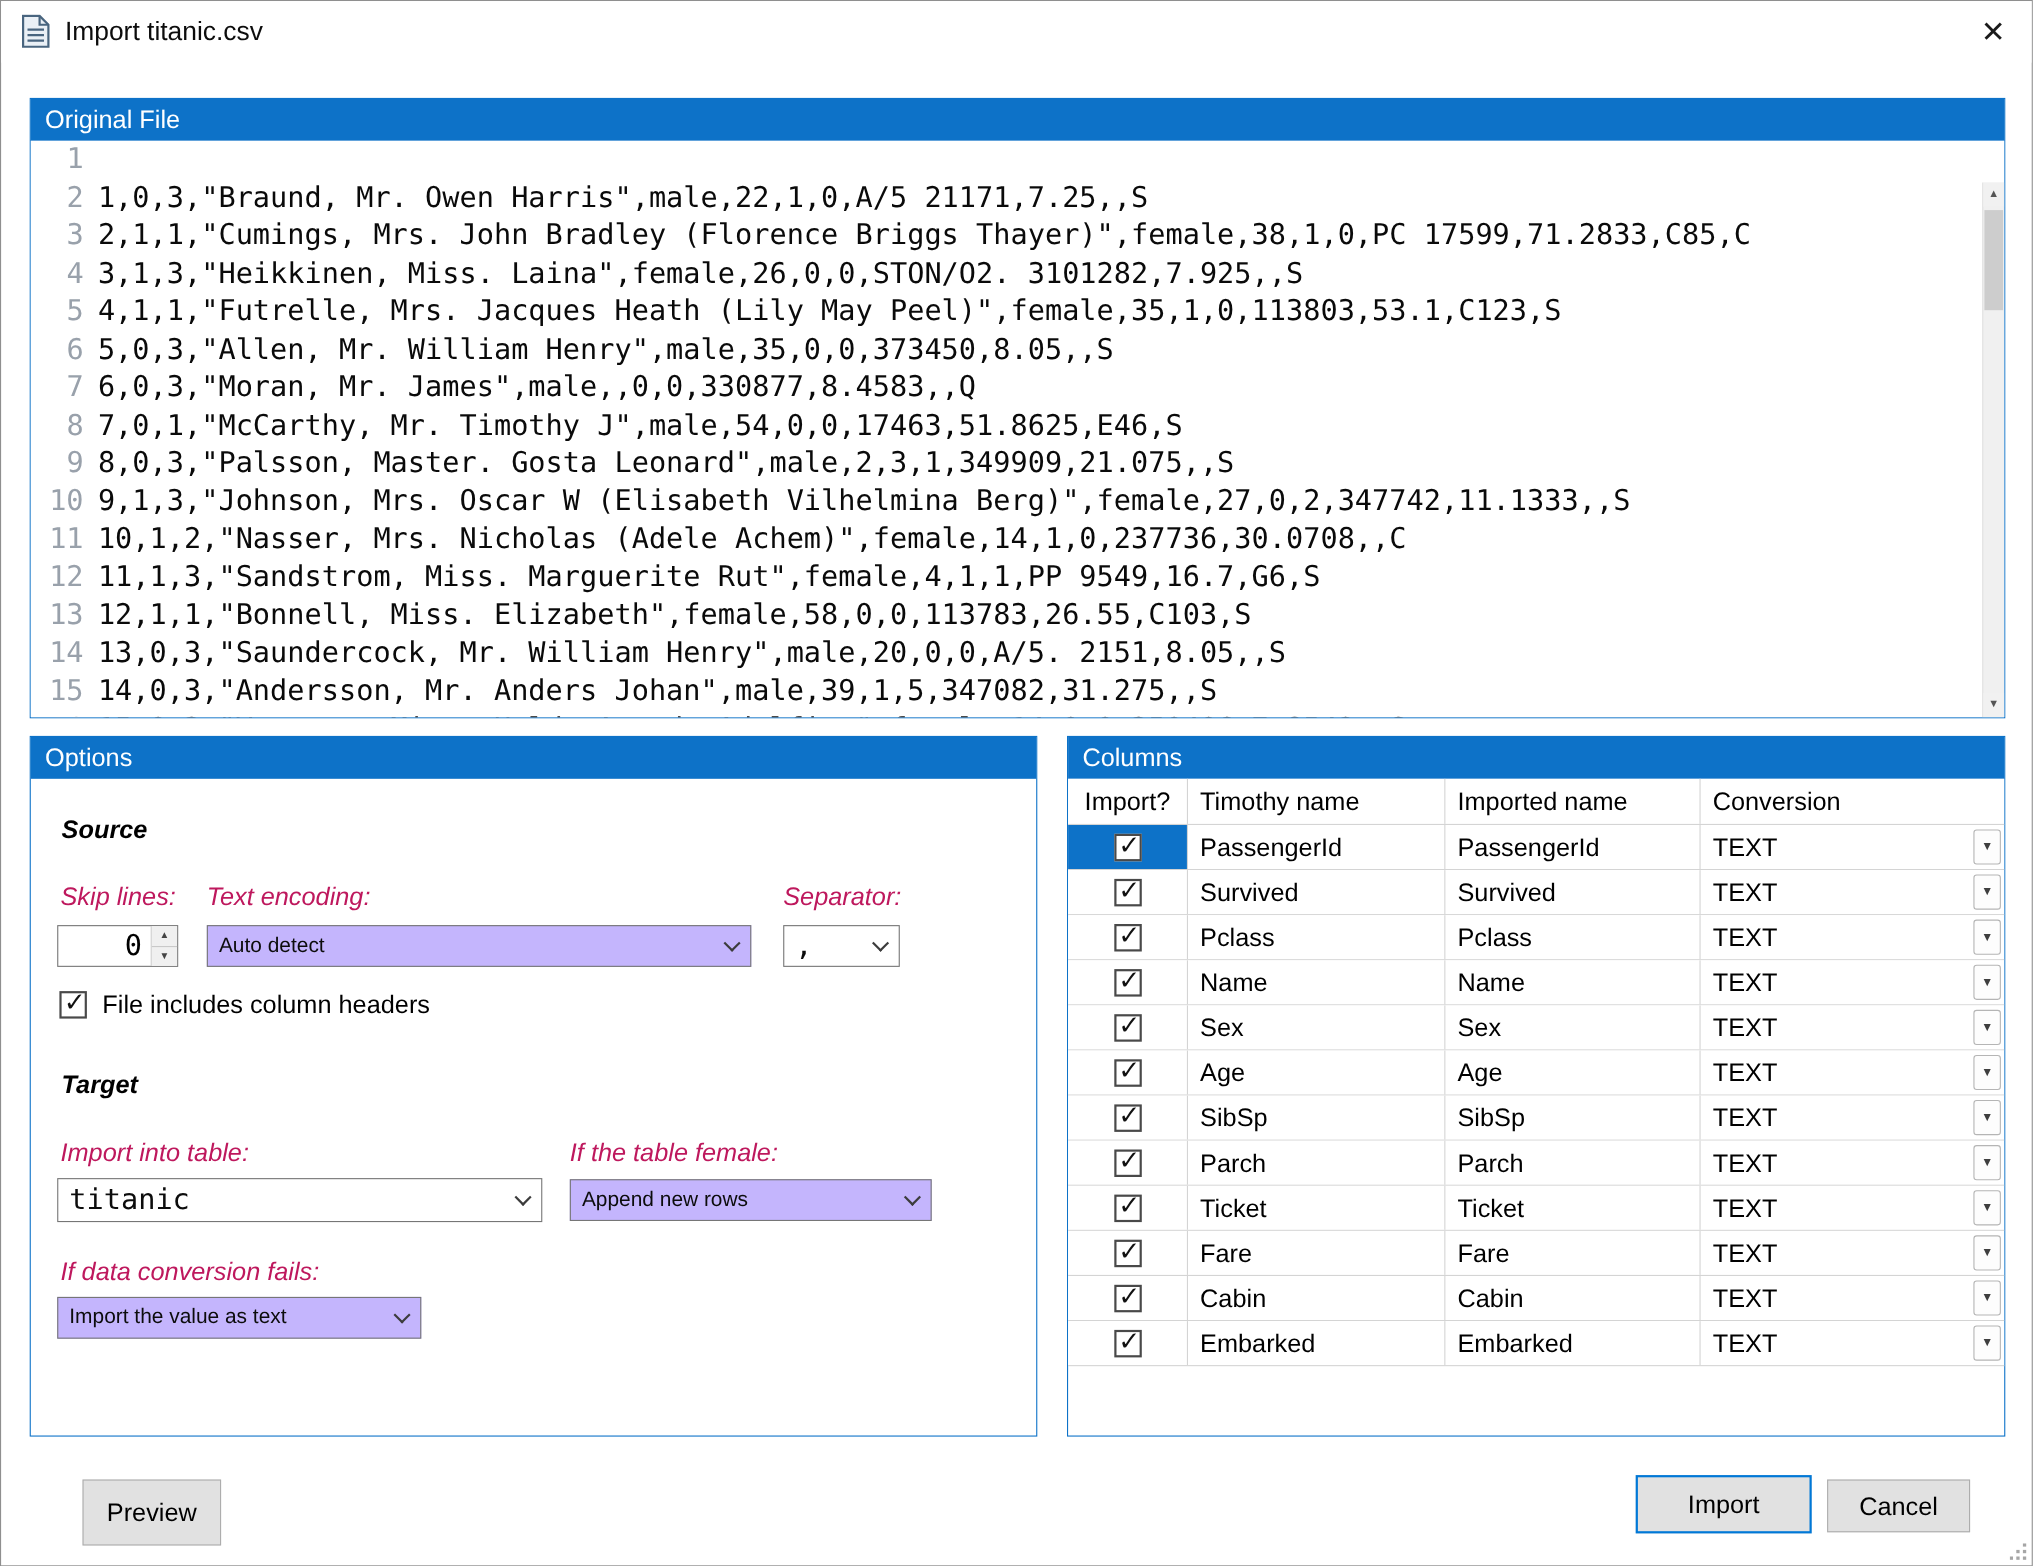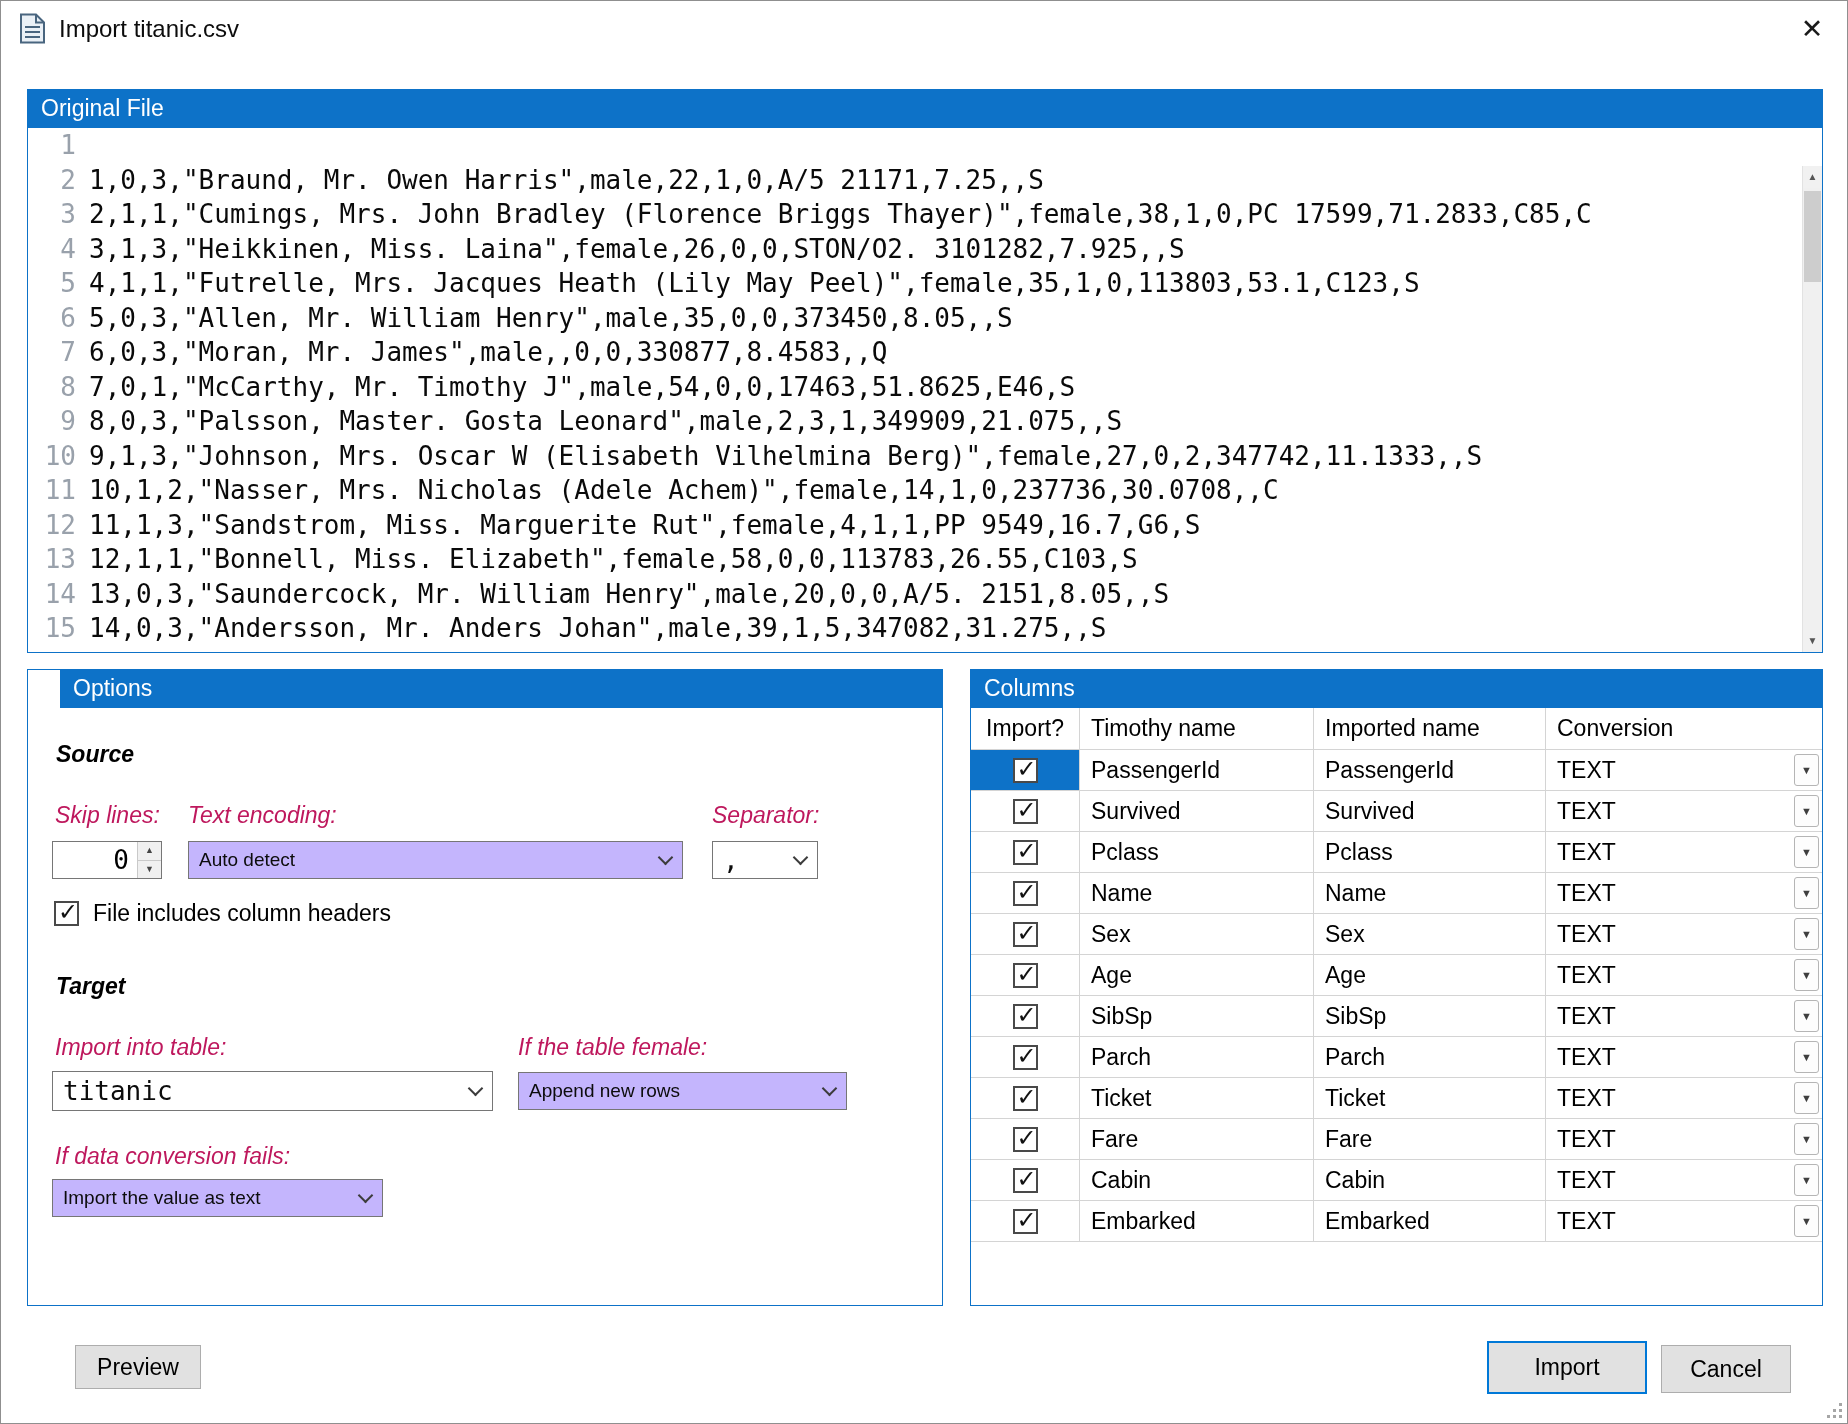--- a/index.html
+++ b/index.html
@@ -25,21 +25,21 @@
   .line-num { flex:none; width:48px; text-align:right; color:#99a1ab; }
   .line-text { padding-left:13px; color:#0a0a0a; }
 
   .scrollbar { position:absolute; top:38px; right:0; bottom:0; width:20px; background:#f0f0f0; border-left:1px solid #e2e2e2; }
   .sb-btn { position:absolute; left:0; width:19px; height:22px; background:#f1f1f1; color:#555; font-size:10px; text-align:center; line-height:22px; cursor:pointer; }
   .sb-up { top:0; }
   .sb-down { bottom:0; }
   .sb-thumb { position:absolute; left:1px; top:25px; width:17px; height:91px; background:#cdcdcd; cursor:pointer; }
 
   
-  #options-panel { left:26px; top:668px; width:916px; height:637px;padding-left:32px; }
+  #options-panel { left:26px; top:668px; width:916px; height:637px; }
   .opt-label { position:absolute; font-size:23px; color:#be185d; white-space:nowrap;font-style:italic; }
   .section-label { position:absolute; font-size:23px; font-weight:bold; font-style:italic; color:#000; }
 
   .combo { position:absolute; border:1px solid #767676; background:#c4b5fd; font-size:19px; color:#0c0c0c; display:flex; align-items:center; padding-left:10px; cursor:pointer; white-space:nowrap; }
   .combo.white { background:#fff; }
   .combo.mono { font-family:"DejaVu Sans Mono", monospace; font-size:26px; }
   .chev-box { position:absolute; right:0; top:0; bottom:0; width:33px; display:flex; align-items:center; justify-content:center; }
   .chevron { width:11px; height:11px; border-right:2px solid #3c3c3c; border-bottom:2px solid #3c3c3c; transform:rotate(45deg); margin-top:-6px; }
 
   .spinbox { position:absolute; border:1px solid #767676; background:#fff; }
@@ -61,21 +61,21 @@
   .c-import { width:109px; justify-content:center; padding-left:0; }
   .c-orig { width:234px; }
   .c-imp { width:232px; }
   .c-conv { width:276px; border-right:none; }
   .col-row.selected .c-import { background:#0d72c8; }
   .combo-btn { position:absolute; right:3px; top:4px; bottom:4px; width:25px; border:1px solid #b5b5b5; border-radius:3px; background:#fdfdfd; display:flex; align-items:center; justify-content:center; cursor:pointer; }
   .combo-btn .tri { font-size:11px; color:#3f3f3f; }
 
   
   .btn { position:absolute; background:#e1e1e1; border:1px solid #adadad; font-size:23px; color:#000; display:flex; align-items:center; justify-content:center; cursor:pointer; font-family:inherit; }
-  #preview-btn { left:74px; top:1344px; width:126px; height:44px; }
+  #preview-btn { left:74px; top:1344px; width:126px; height:60px; }
   #import-btn { left:1486px; top:1340px; width:160px; height:53px; border:2px solid #0078d7; }
   #cancel-btn { left:1660px; top:1344px; width:130px; height:48px; }
 
   #resize-grip { position:absolute; right:4px; bottom:4px; width:16px; height:16px; cursor:nwse-resize; }
 </style>
 </head>
 <body>
 
 <div id="app">
 

